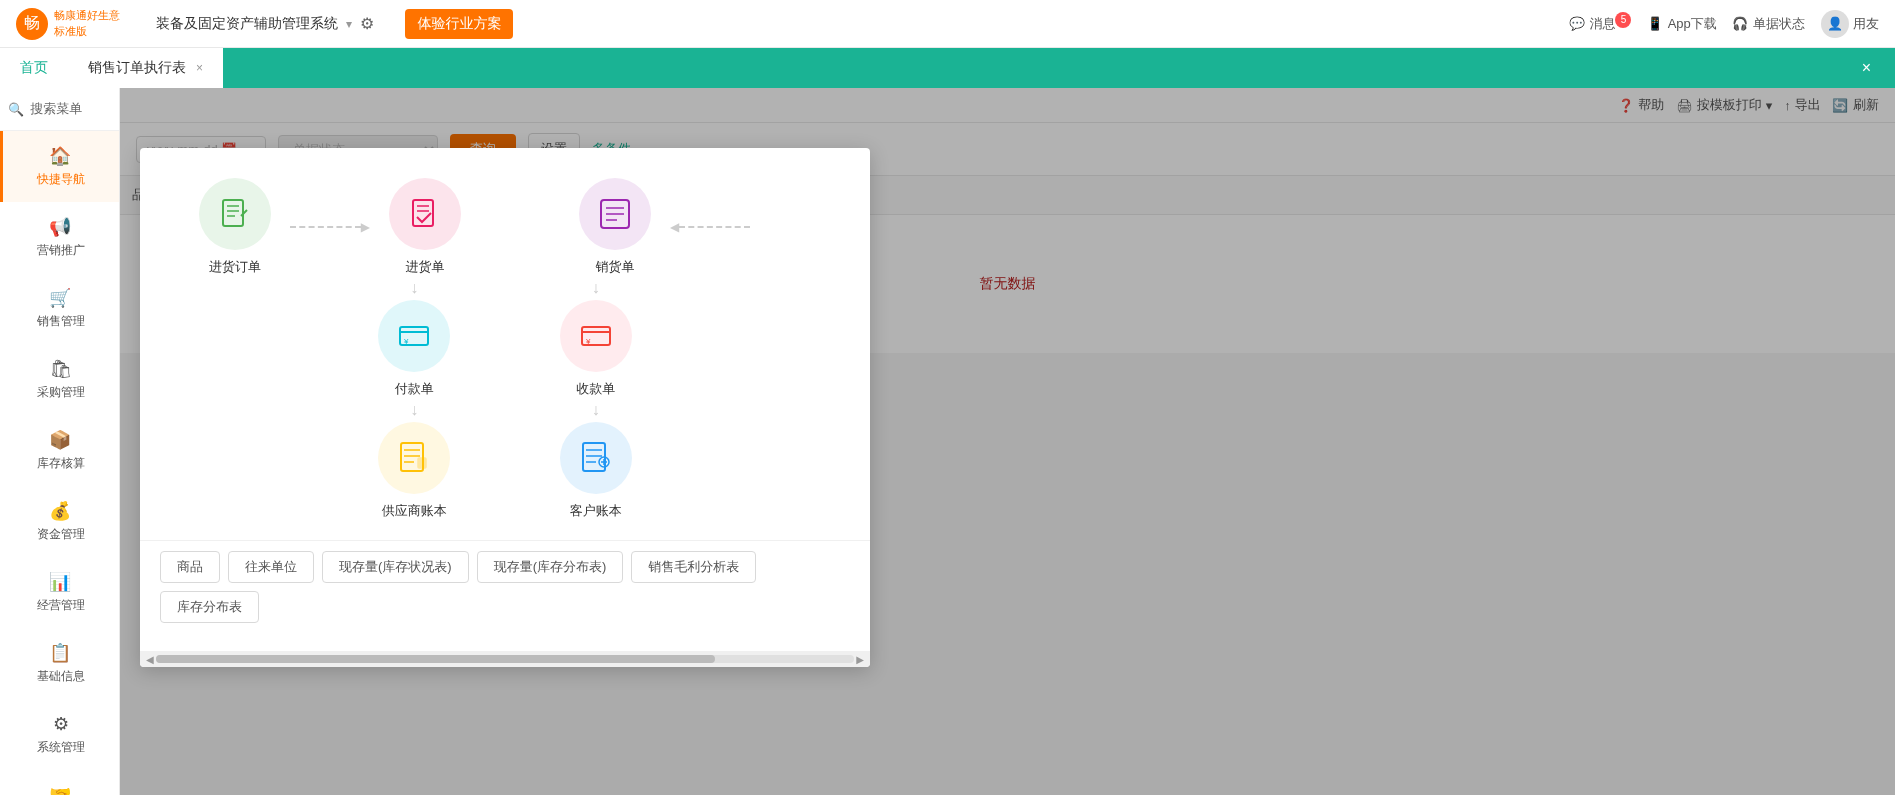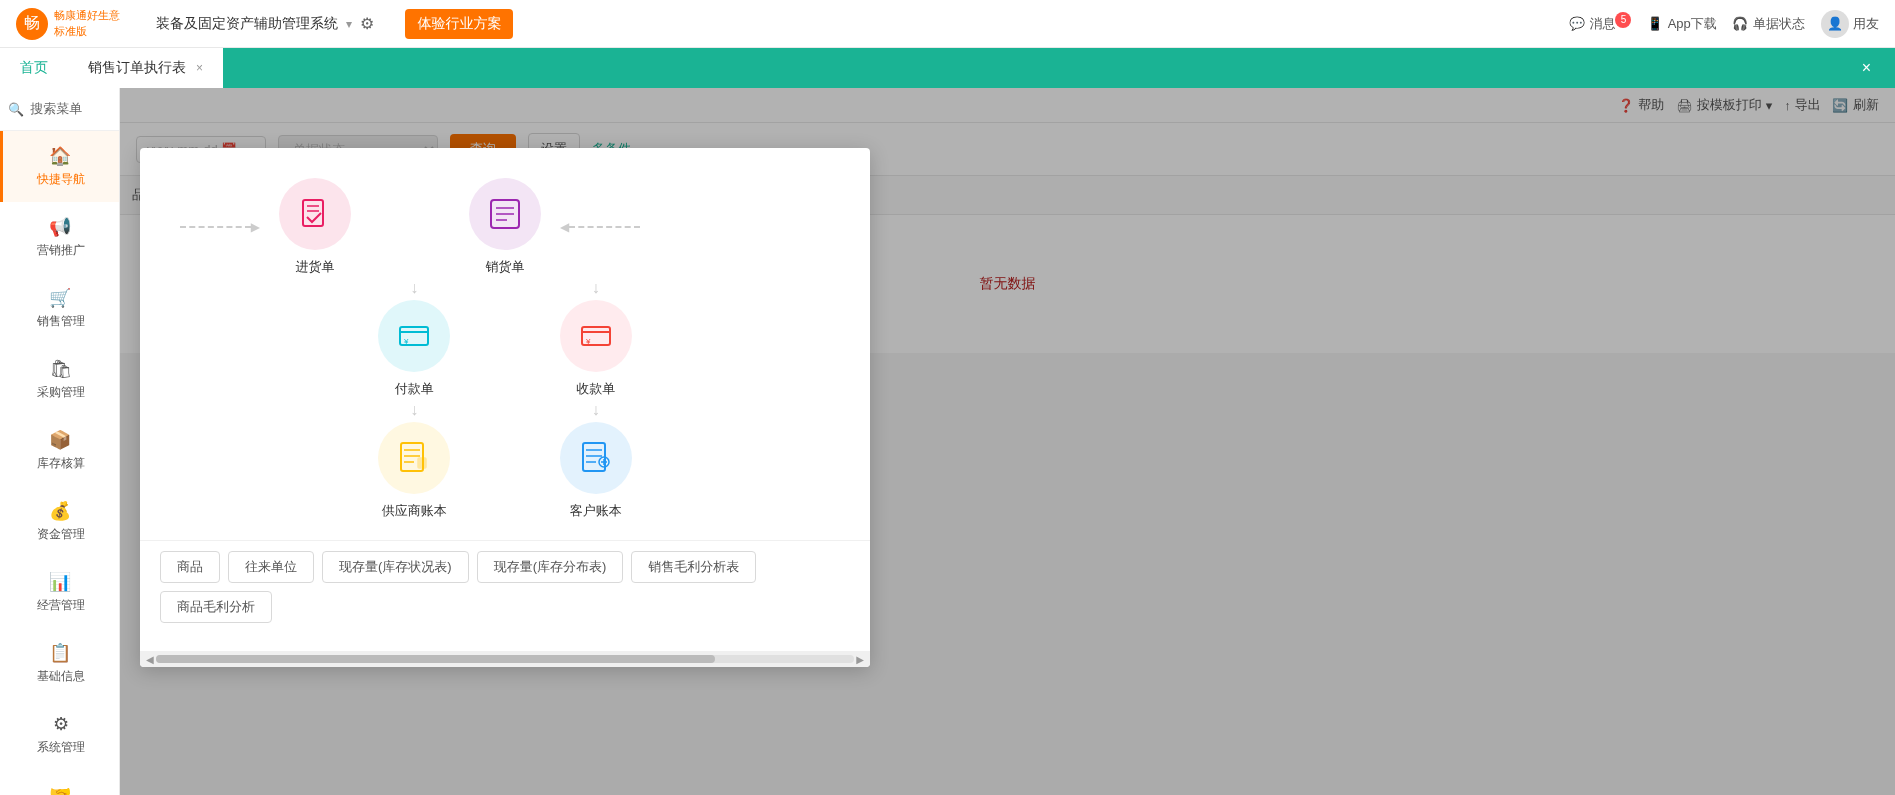--- a/index.html
+++ b/index.html
@@ -558,20 +558,32 @@
       <div class="no-data">暂无数据</div>
     </div>
 
     <div class="modal-overlay">
       <div class="modal">
 
         <div class="flow-area">
 
           <div class="flow-row">
 
+            <div class="flow-node">
+              <div class="flow-circle green-circle">
+                <svg width="36" height="36" viewBox="0 0 36 36">
+                    <rect x="6" y="4" width="20" height="26" rx="2" fill="none" stroke="#4caf50" stroke-width="2"></rect>
+                    <line x1="10" y1="10" x2="22" y2="10" stroke="#4caf50" stroke-width="1.5"></line>
+                    <line x1="10" y1="15" x2="22" y2="15" stroke="#4caf50" stroke-width="1.5"></line>
+                    <line x1="10" y1="20" x2="18" y2="20" stroke="#4caf50" stroke-width="1.5"></line>
+                    <path d="M24 20 L30 14" stroke="#4caf50" stroke-width="2"></path>
+                  </svg>
+              </div>
+              <span class="flow-label">进货订单</span>
+            </div>
 
             <div class="flow-arrow-h" style="display:flex; align-items:center; width:80px;">
               <div style="flex:1; border-top: 2px dashed #ccc;"></div>
               <span style="color:#ccc; font-size:12px;">▶</span>
             </div>
 
             <div class="flow-node">
               <div class="flow-circle pink-circle">
                 <svg width="36" height="36" viewBox="0 0 36 36">
                     <rect x="6" y="4" width="20" height="26" rx="2" fill="none" stroke="#e91e63" stroke-width="2"></rect>
@@ -699,21 +711,21 @@
           </div>
         </div>
 
         <div class="common-func">
           <div class="func-btns">
             <button class="func-btn">商品</button>
             <button class="func-btn">往来单位</button>
             <button class="func-btn">现存量(库存状况表)</button>
             <button class="func-btn">现存量(库存分布表)</button>
             <button class="func-btn">销售毛利分析表</button>
-            <button class="func-btn">商品毛利分析</button>
+            <button class="func-btn">库存分布表</button>
           </div>
         </div>
 
         <div class="modal-scroll">
           <span class="scroll-arrow">◀</span>
           <div class="scroll-track">
             <div class="scroll-thumb"></div>
           </div>
           <span class="scroll-arrow">▶</span>
         </div>

